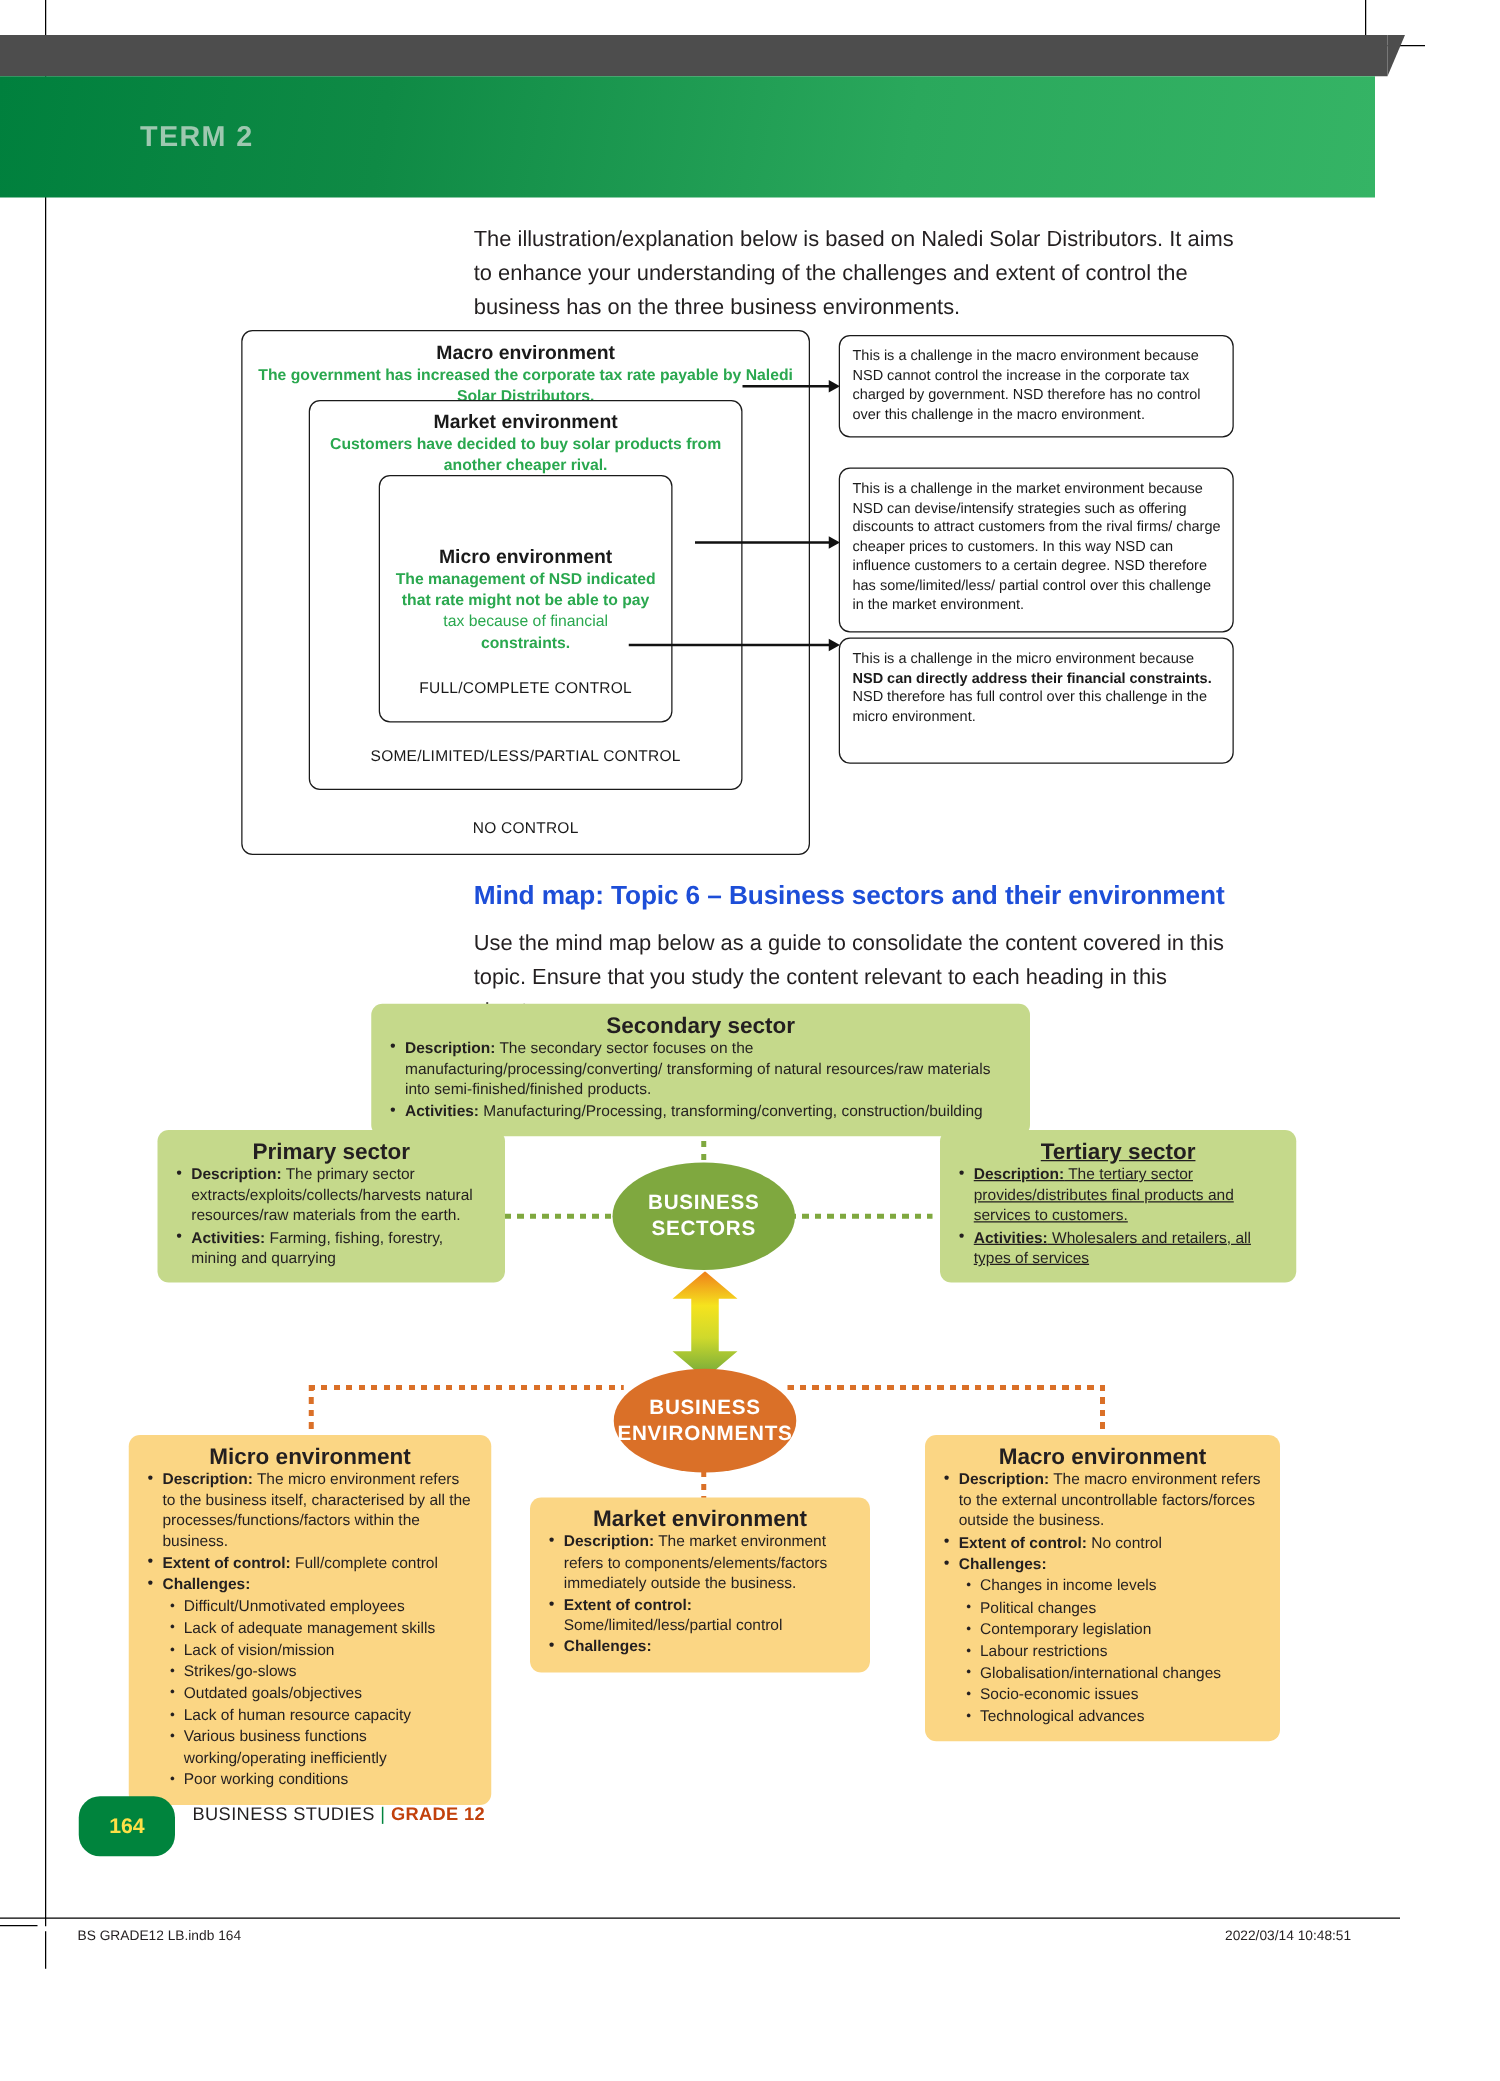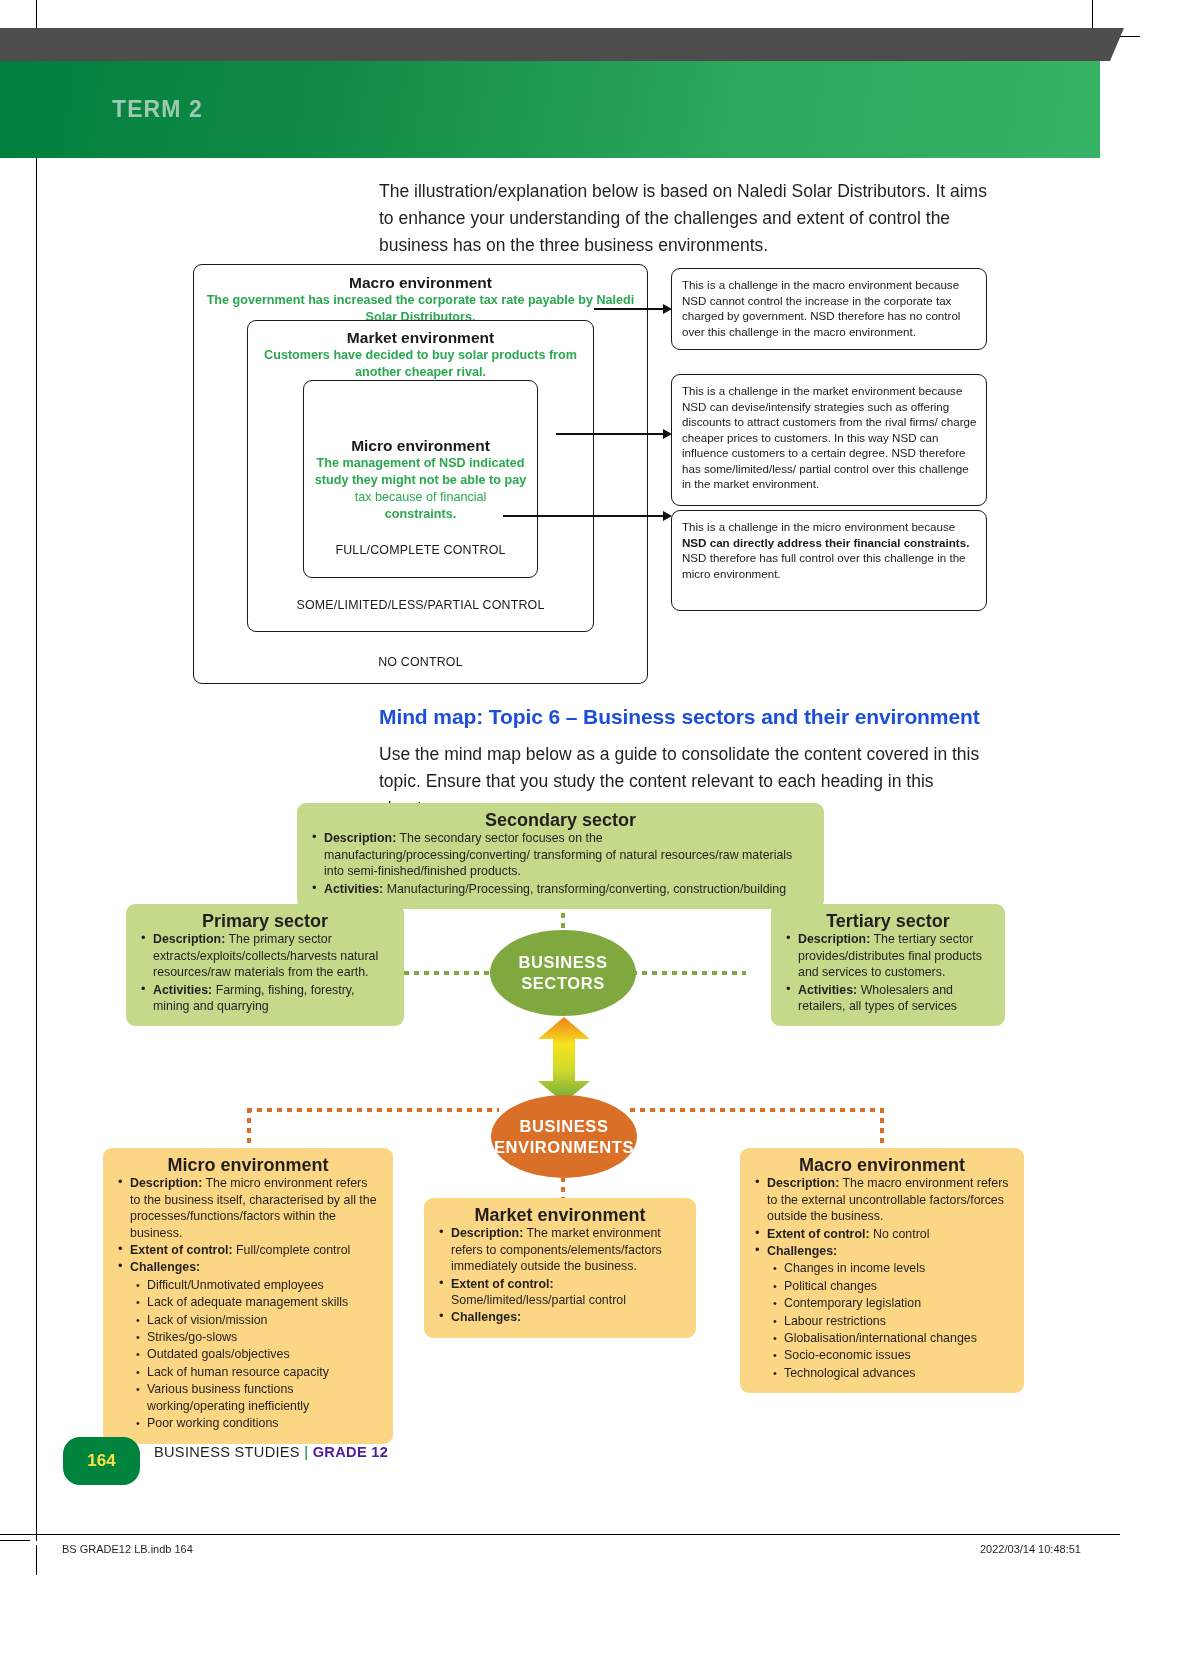--- a/index.html
+++ b/index.html
@@ -197,21 +197,21 @@
   }
   .mm-box ul ul {
     padding-left: 17px;
     margin-top: 1px;
   }
   .mm-box ul ul li:before { font-size: 11px; left: -11px; top: 0; }
   .mm-box b { font-weight: bold; }
 
   .box-secondary { left: 297px; top: 8px;  width: 527px; }
   .box-primary   { left: 126px; top: 109px; width: 278px; }
-  .box-tertiary  { left: 771px; top: 109px; width: 234px; }
+  .box-tertiary  { left: 752px; top: 109px; width: 285px; text-decoration: underline; }
   .box-micro     { left: 103px; top: 353px; width: 290px; }
   .box-market    { left: 424px; top: 403px; width: 272px; }
   .box-macro     { left: 740px; top: 353px; width: 284px; }
 
   
   .ellipse {
     position: absolute;
     border-radius: 50%;
     display: flex;
     align-items: center;
@@ -265,21 +265,21 @@
     align-items: center;
     justify-content: center;
   }
   .footer-text {
     position: absolute;
     left: 154px; top: 1444px;
     font-size: 14.6px;
     letter-spacing: .3px;
     color: #231f20;
   }
-  .footer-text .grade { color: #4c1d95; font-weight: bold; }
+  .footer-text .grade { color: #c2410c; font-weight: bold; }
   .footer-text .sep { color: #00843d; }
 
   .footer-rule {
     position: absolute;
     left: 0; top: 1534px;
     width: 1120px; height: 1px;
     background: #000;
   }
   .imprint-left {
     position: absolute;
@@ -333,21 +333,21 @@
       <div class="env-sub">Customers have decided to buy solar products from another cheaper rival.</div>
     </div>
     <div class="ctrl-label ctrl-some">SOME/LIMITED/LESS/PARTIAL CONTROL</div>
   </div>
 
   <div class="envbox env-micro">
     <div class="micro-head">
       <div class="env-title">Micro environment</div>
       <div class="env-sub">
         <span>The management of NSD indicated</span><br>
-        <span>study they might not be able to pay</span><br>
+        <span>that rate might not be able to pay</span><br>
         <b>tax because of financial</b><br>
         <span>constraints.</span>
       </div>
     </div>
     <div class="ctrl-label ctrl-full">FULL/COMPLETE CONTROL</div>
   </div>
 
   <div class="arrow-line" style="left:594px; top:46px; width:70px;"></div>
   <div class="arrow-head" style="left:663px; top:42px;"></div>
 

